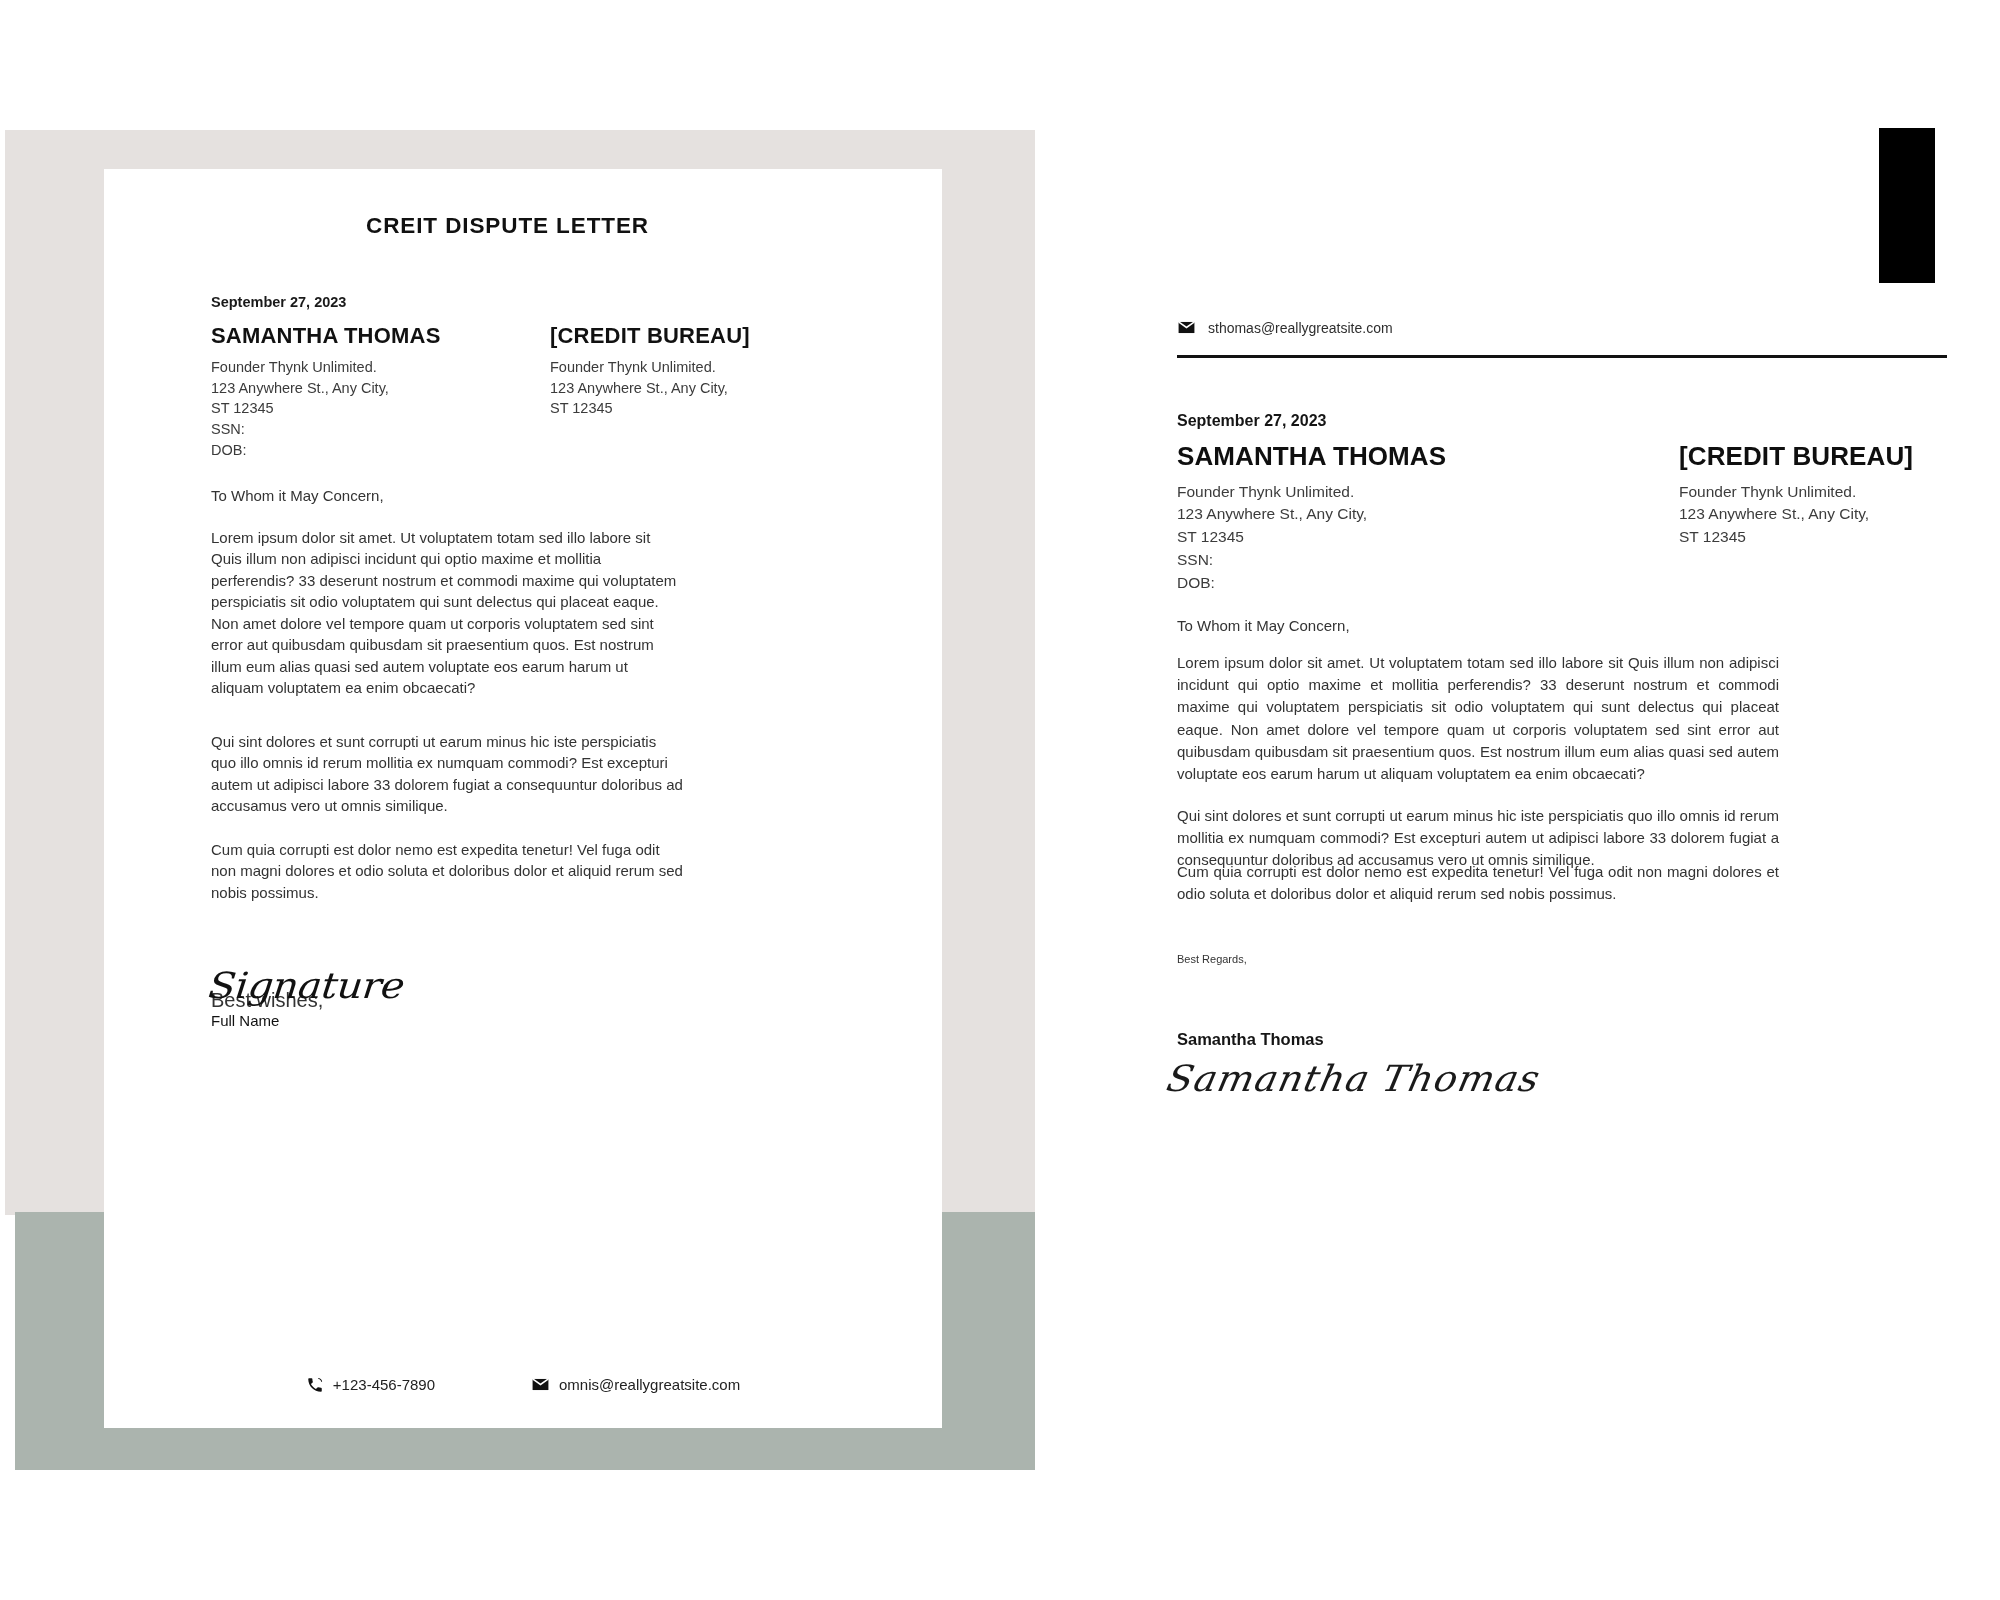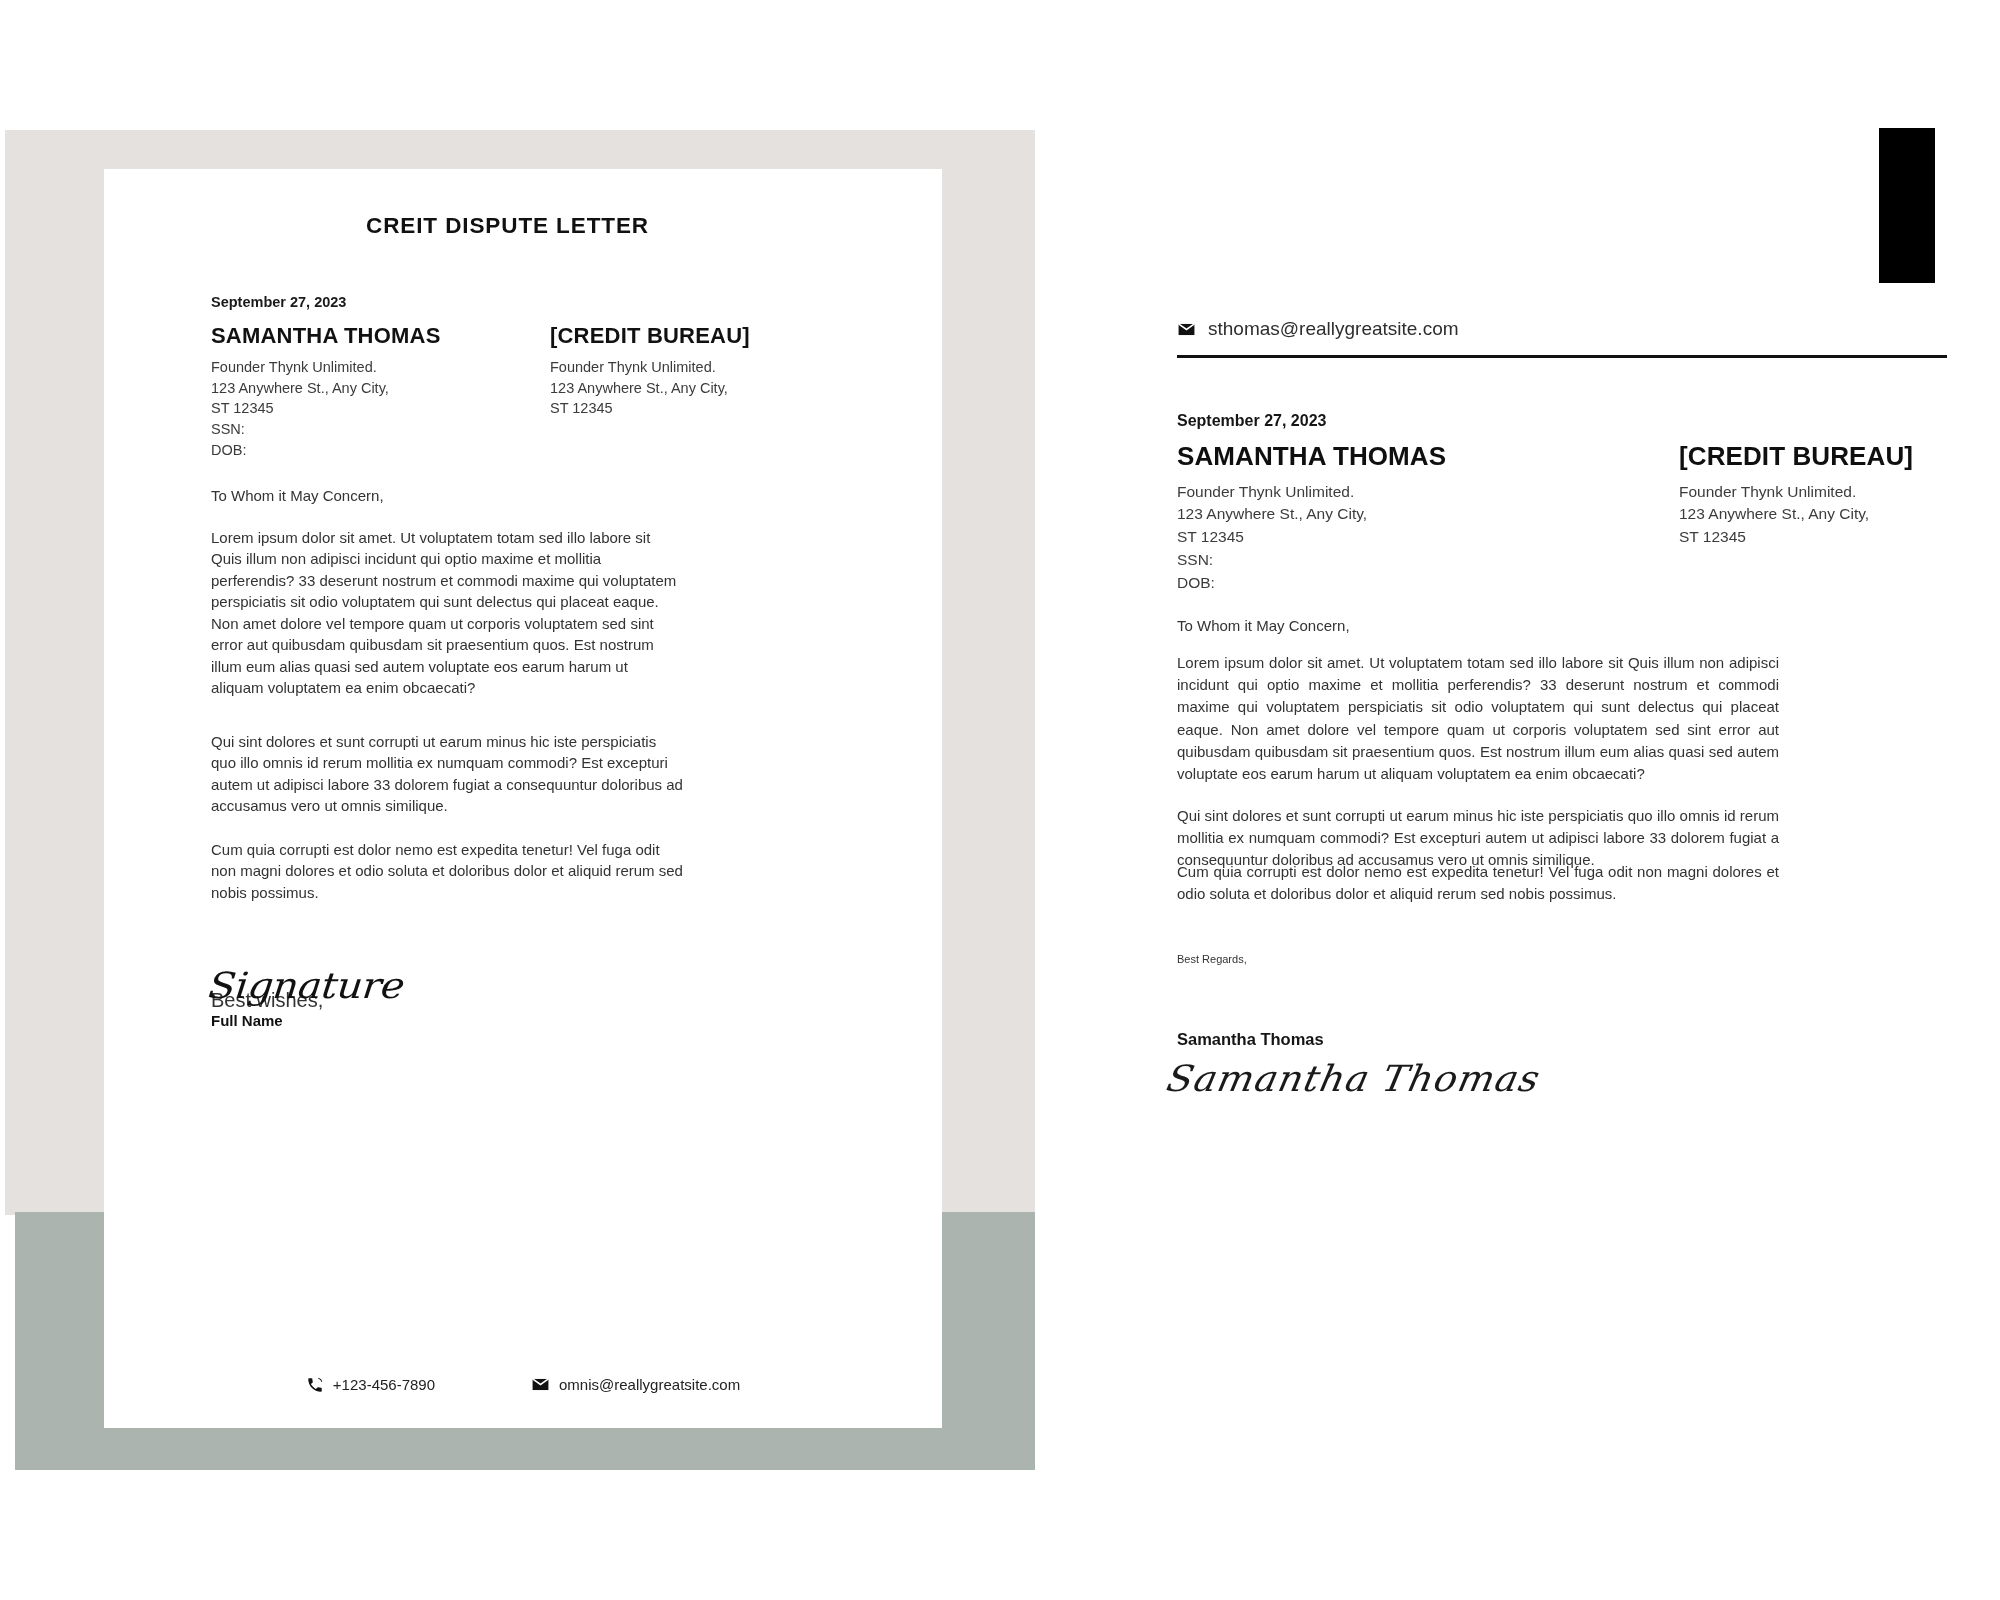--- a/index.html
+++ b/index.html
@@ -131,21 +131,21 @@
     color: #111111;
     letter-spacing: -0.5px;
     transform: skewX(-6deg) scaleY(0.9);
     transform-origin: left top;
   }
   .lp-fullname {
     position: absolute;
     left: 107px;
     top: 843px;
     font-size: 15px;
-    font-weight: 700;
+    font-weight: 400;
     color: #111111;
   }
 
   .lp-footer {
     position: absolute;
     left: 0;
     top: 1206px;
     width: 838px;
     display: flex;
     justify-content: center;
@@ -187,21 +187,21 @@
     color: #0a0a0a;
     white-space: pre-line;
   }
   .rp-email-row {
     position: absolute;
     left: 27px;
     top: 318px;
     display: flex;
     align-items: center;
     gap: 12px;
-    font-size: 19px;
+    font-size: 14px;
     color: #2e2e2e;
   }
   .rp-rule {
     position: absolute;
     left: 27px;
     top: 355px;
     width: 770px;
     height: 3px;
     background: #111111;
   }

